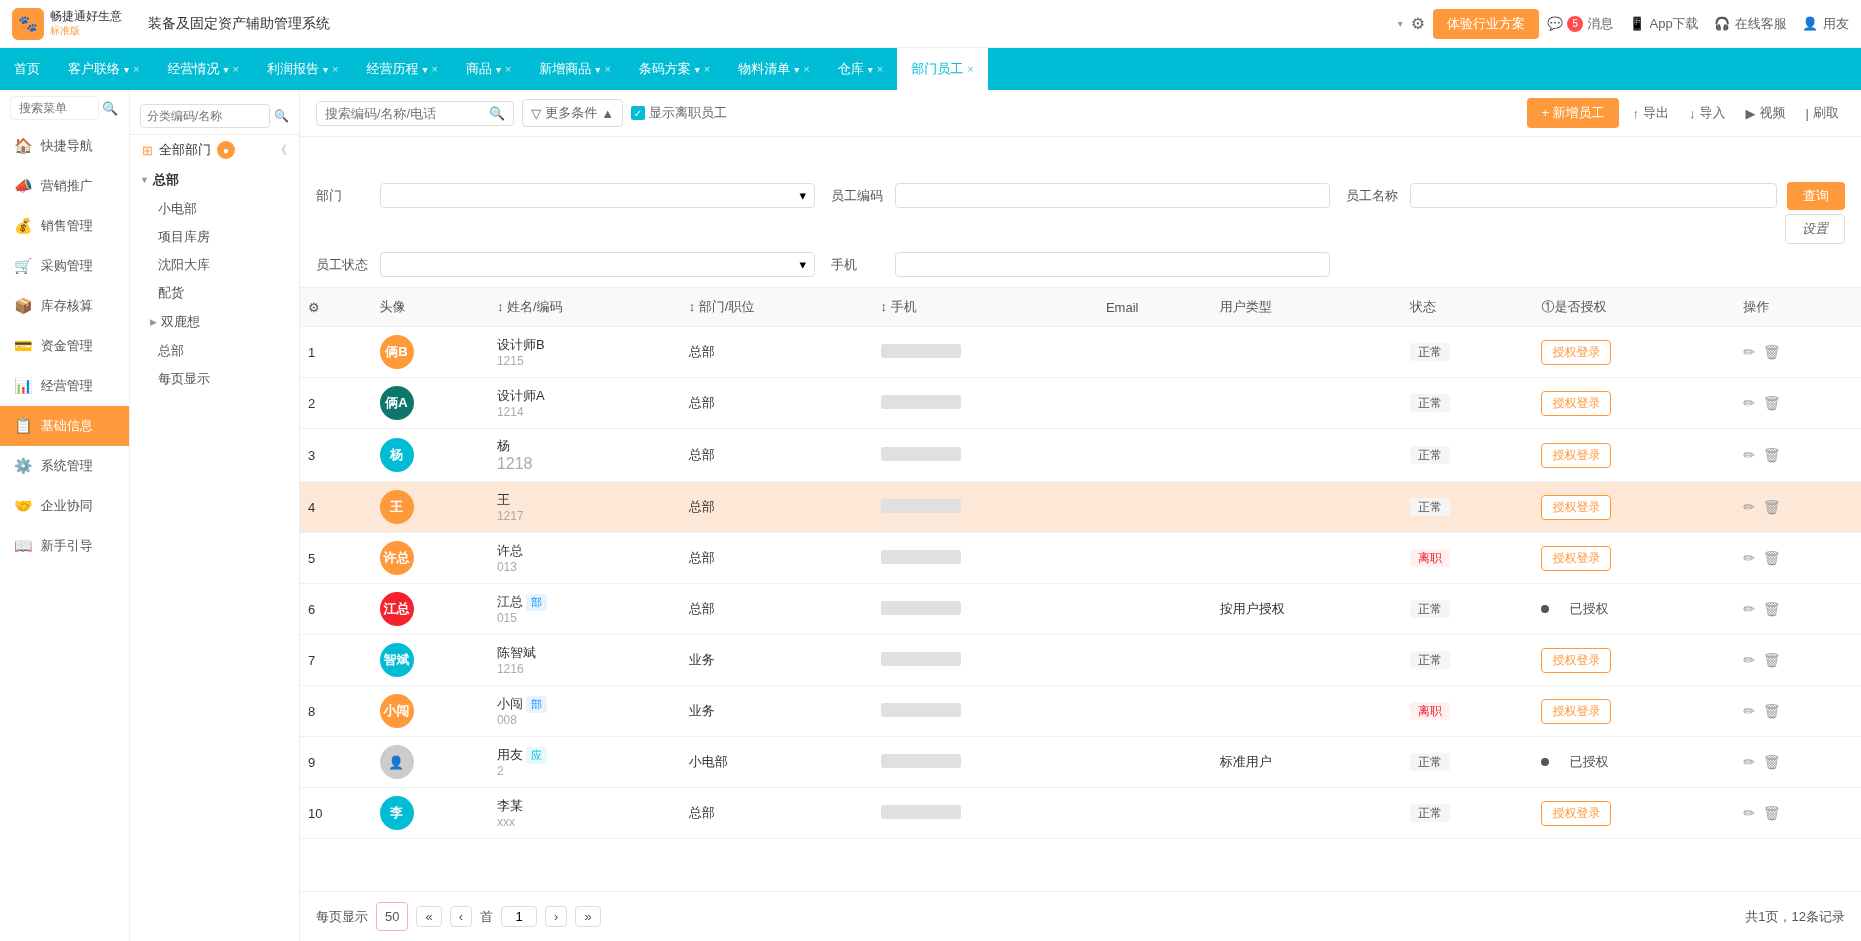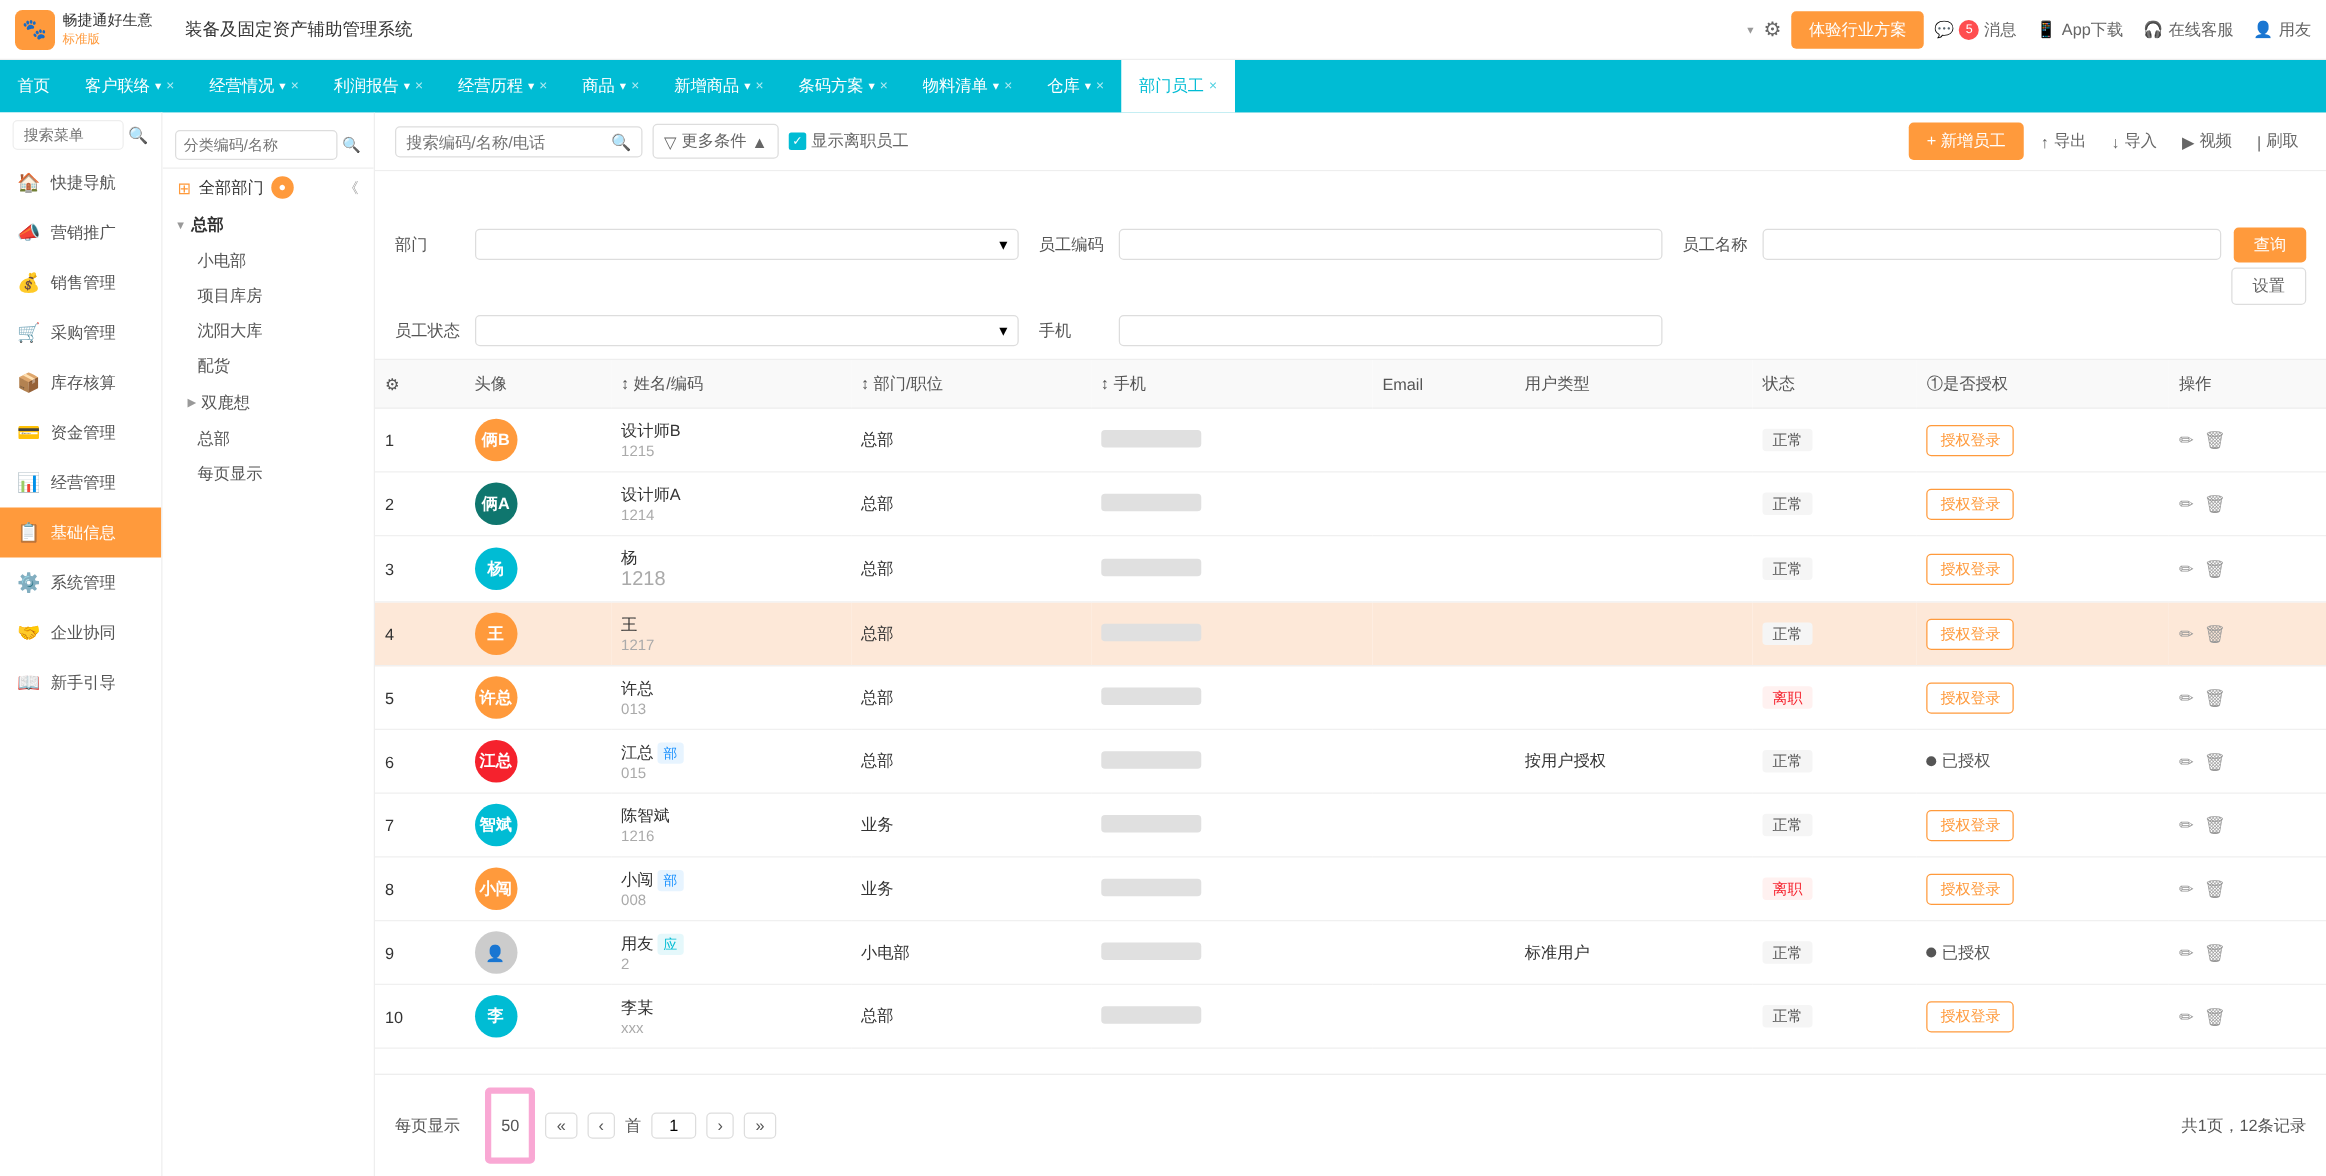--- a/index.html
+++ b/index.html
@@ -66,46 +66,46 @@
     .add-emp-btn { margin-left: auto; background: #ff9a3c; color: #fff; border: none; border-radius: 4px; padding: 6px 14px; cursor: pointer; font-size: 13px; }
     .export-btn, .import-btn, .view-btn, .print-btn { display: flex; align-items: center; gap: 4px; color: #666; cursor: pointer; font-size: 13px; padding: 4px 6px; }
 
     
     .filter-form { background: #fff; padding: 10px 16px; border-bottom: 1px solid #eee; display: grid; grid-template-columns: 1fr 1fr 1fr; gap: 8px 16px; align-items: center; }
     .filter-row { display: flex; align-items: center; gap: 8px; }
     .filter-label { color: #555; font-size: 13px; white-space: nowrap; min-width: 56px; }
     .filter-select { flex: 1; border: 1px solid #ddd; border-radius: 4px; padding: 4px 8px; font-size: 13px; display: flex; align-items: center; justify-content: space-between; cursor: pointer; }
     .filter-input { flex: 1; border: 1px solid #ddd; border-radius: 4px; padding: 4px 8px; font-size: 13px; outline: none; }
     .query-btn { background: #ff9a3c; color: #fff; border: none; border-radius: 4px; padding: 5px 16px; cursor: pointer; font-size: 13px; margin-top: 35px; }
-    .reset-btn { background: #fff; color: #666; border: 1px solid #ddd; border-radius: 4px; padding: 5px 16px; cursor: pointer; font-size: 13px; }
+    .reset-btn { background: #fff; color: #666; border: 1px solid #ddd; border-radius: 4px; padding: 5px 16px; cursor: pointer; font-size: 13px; font-style: italic; }
     .filter-btns { display: flex; flex-direction: column; gap: 4px; justify-content: flex-end; align-items: flex-end; }
 
     
     .emp-table-wrap { flex: 1; overflow-y: auto; background: #fff; }
     table { width: 100%; border-collapse: collapse; }
     thead tr { background: #f9f9f9; }
     thead th { padding: 10px 8px; text-align: left; color: #555; font-weight: normal; font-size: 13px; border-bottom: 1px solid #eee; white-space: nowrap; }
     tbody tr { border-bottom: 1px solid #f0f0f0; }
     tbody tr.highlighted { background: #fde8d8; }
     tbody td { padding: 8px 8px; color: #333; font-size: 13px; vertical-align: middle; }
     .avatar-circle { width: 34px; height: 34px; border-radius: 50%; display: flex; align-items: center; justify-content: center; color: #fff; font-size: 13px; font-weight: bold; }
     .status-normal { color: #555; background: #f5f5f5; border-radius: 3px; padding: 2px 8px; font-size: 12px; }
     .status-left { color: #f5222d; background: #fff1f0; border-radius: 3px; padding: 2px 8px; font-size: 12px; }
     .auth-btn { border: 1px solid #ff9a3c; color: #ff9a3c; background: #fff; border-radius: 4px; padding: 3px 10px; cursor: pointer; font-size: 12px; white-space: nowrap; }
-    .authorized { display: flex; align-items: center; gap: 4px; color: #555; font-size: 13px; }
+    .authorized { display: flex; align-items: center; gap: 20px; color: #555; font-size: 13px; }
     .auth-dot { width: 8px; height: 8px; background: #555; border-radius: 50%; }
     .dept-tag { display: inline-flex; align-items: center; background: #e6f7ff; color: #1890ff; border-radius: 3px; padding: 1px 5px; font-size: 11px; margin-left: 3px; }
     .action-btns { display: flex; gap: 8px; }
     .edit-icon, .del-icon { color: #999; cursor: pointer; font-size: 14px; }
     .blurred { background: #e0e0e0; height: 14px; border-radius: 3px; width: 80px; display: inline-block; }
 
     
     .pagination { background: #fff; border-top: 1px solid #eee; padding: 10px 16px; display: flex; align-items: center; gap: 8px; font-size: 13px; color: #555; }
     .page-size-label { color: #555; }
-    .page-size-val { border: 5px solid #f9a8d4; border-radius: 4px; padding: 18px 8px; margin-left: 12px; }
+    .page-size-val { border: 1px solid #f9a8d4; border-radius: 4px; padding: 6px 8px; }
     .page-nav-btn { border: 1px solid #ddd; border-radius: 4px; padding: 2px 8px; cursor: pointer; background: #fff; color: #555; }
     .page-input { border: 1px solid #ddd; border-radius: 4px; padding: 2px 6px; width: 36px; text-align: center; }
     .total-info { margin-left: auto; color: #555; }
 
     
     ::-webkit-scrollbar { width: 6px; height: 6px; }
     ::-webkit-scrollbar-thumb { background: #ddd; border-radius: 3px; }
   </style>
 </head>
 <body>

